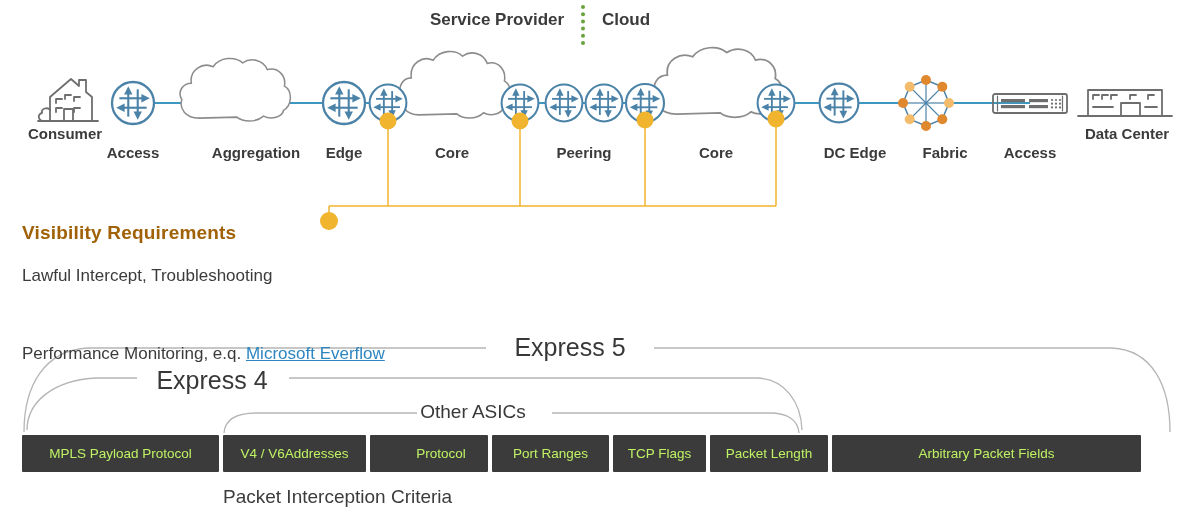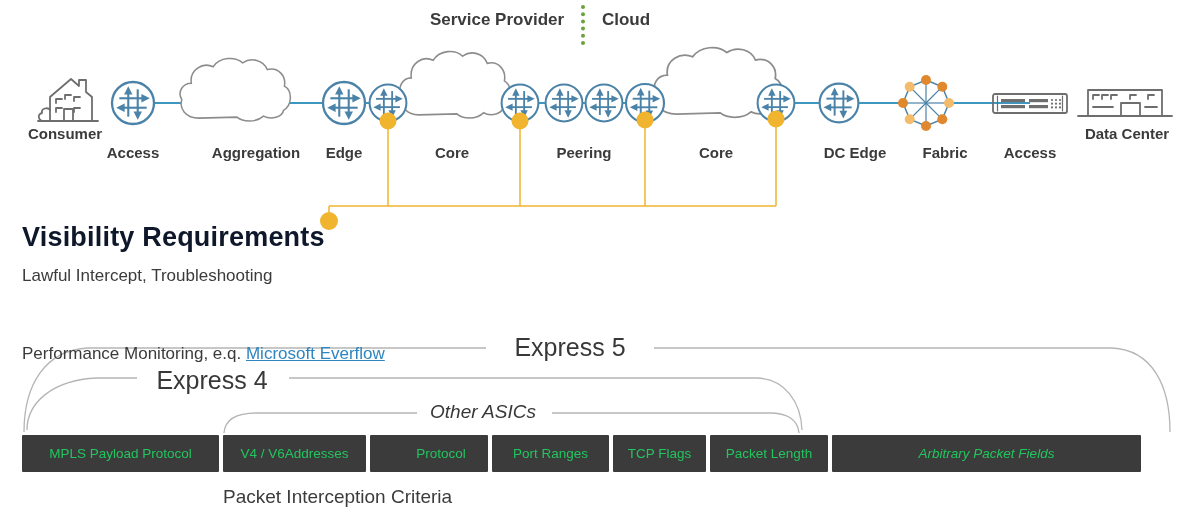--- a/index.html
+++ b/index.html
@@ -9,31 +9,31 @@
   .ctr{transform:translateX(-50%);white-space:nowrap;}
   .ctr2{transform:translate(-50%,-50%);white-space:nowrap;}
 
   
   .hdr{font-size:17px;font-weight:bold;color:#3b3b3b;}
 
   
   .node-label{font-size:15px;font-weight:bold;color:#3b3b3b;}
 
   
-  .vis-title{font-size:27px;font-weight:bold;color:#0f172a;letter-spacing:0.2px;}
+  .vis-title{font-size:19px;font-weight:bold;color:#a16207;letter-spacing:0.2px;}
   .vis-line{font-size:17px;font-weight:normal;color:#3b3b3b;}
   .vis-link{color:var(--hyperlink-blue,#2e86c1);text-decoration:underline;cursor:pointer;}
 
   
   .br-label-lg{font-size:25px;font-weight:400;color:#383838;}
   .br-label-sm{font-size:19px;font-weight:400;color:#383838;}
 
   
   .box-row{top:435px;left:22px;display:flex;gap:4px;}
-  .dark-box{background:var(--box-dark,#3b3b3b);color:#22c55e;height:37px;line-height:37px;
+  .dark-box{background:var(--box-dark,#3b3b3b);color:#bef264;height:37px;line-height:37px;
             text-align:center;font-size:13.5px;border-radius:1px;}
 
   .caption{font-size:19px;color:#3c3c3c;}
 
   
   svg{position:absolute;top:0;left:0;pointer-events:none;}
   .trunk{stroke:var(--link-blue,#3e97c1);stroke-width:2;fill:none;}
   .cloud{fill:#fff;stroke:var(--cloud-gray,#8c8c8c);stroke-width:1.6;}
   .rc{fill:#fff;stroke:var(--router-blue,#4b82a8);stroke-width:2.2;}
   .ra line{stroke:var(--router-blue,#4b82a8);stroke-width:2;}
@@ -199,27 +199,27 @@
   <div class="abs ctr node-label" style="left:945px;top:144px;">Fabric</div>
   <div class="abs ctr node-label" style="left:1030px;top:144px;">Access</div>
   <div class="abs ctr node-label" style="left:1127px;top:125px;">Data Center</div>
 
   <div class="abs vis-title" style="left:22px;top:222px;">Visibility Requirements</div>
   <div class="abs vis-line" style="left:22px;top:266px;">Lawful Intercept, Troubleshooting</div>
   <div class="abs vis-line" style="left:22px;top:298px;margin-top:46px;"><span>Performance Monitoring, e.q. </span><a class="vis-link">Microsoft Everflow</a></div>
 
   <div class="abs ctr2 br-label-lg" style="left:570px;top:347px;">Express 5</div>
   <div class="abs ctr2 br-label-lg" style="left:212px;top:380px;">Express 4</div>
-  <div class="abs ctr2 br-label-sm" style="left:483px;top:412px;font-style:italic;">Other ASICs</div>
+  <div class="abs ctr2 br-label-sm" style="left:473px;top:412px;">Other ASICs</div>
 
   <div class="abs box-row">
     <div class="dark-box" style="width:197px;">MPLS Payload Protocol</div>
     <div class="dark-box" style="width:143px;">V4 / V6Addresses</div>
     <div class="dark-box" style="width:94px;padding-left:24px;">Protocol</div>
     <div class="dark-box" style="width:117px;">Port Ranges</div>
     <div class="dark-box" style="width:93px;">TCP Flags</div>
     <div class="dark-box" style="width:118px;">Packet Length</div>
-    <div class="dark-box" style="width:309px;font-style:italic;">Arbitrary Packet Fields</div>
+    <div class="dark-box" style="width:309px;">Arbitrary Packet Fields</div>
   </div>
 
   <div class="abs caption" style="left:223px;top:486px;text-align:right;">Packet Interception Criteria</div>
 
 </div>
 
 </body></html>

